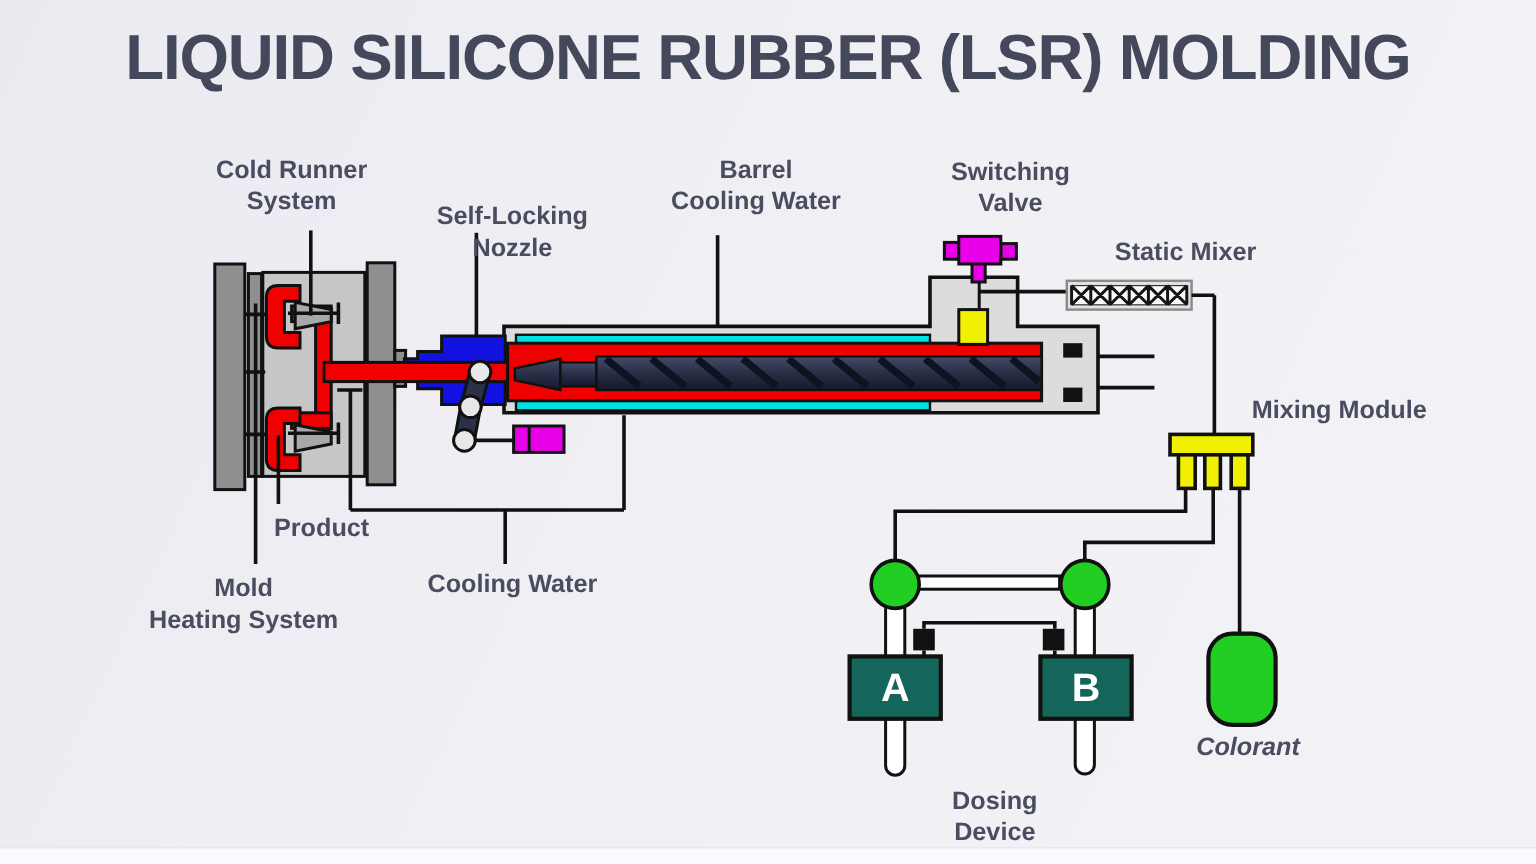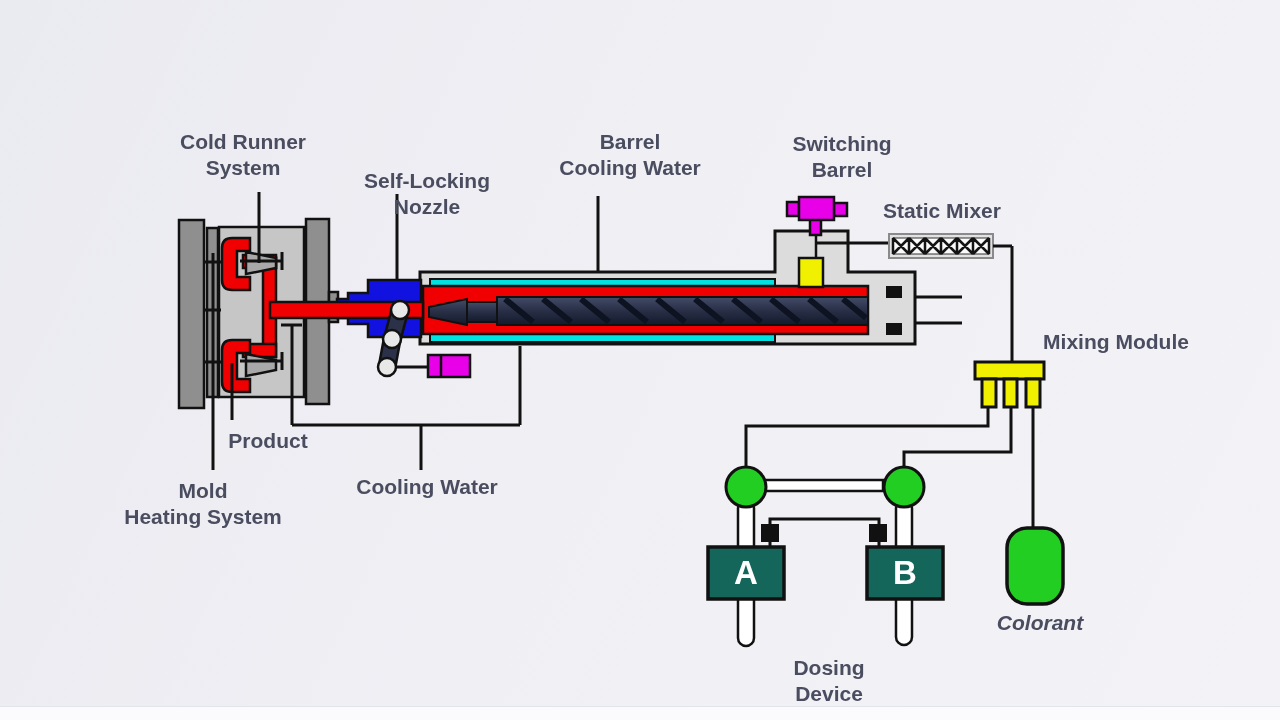--- a/index.html
+++ b/index.html
@@ -43,20 +43,21 @@
   .bottom-strip{
     position:absolute;left:0;bottom:0;width:100%;height:13px;
     background:#fbfbfe;border-top:1px solid #e3e3ea;
   }
 </style>
 </head>
 <body>
 
 <div class="stage">
 
+  <div class="title">LIQUID SILICONE RUBBER (LSR) MOLDING</div>
 
   <svg width="1280" height="720" viewBox="0 0 1280 720">
 
     <g>
       <rect x="179" y="220" width="25" height="188" class="dgray outline"></rect>
       <rect x="207" y="228" width="11" height="169" class="dgray outline"></rect>
       <rect x="219" y="227" width="85" height="170" class="lgray outline"></rect>
       <rect x="306" y="219" width="23" height="185" class="dgray outline"></rect>
       <rect x="329" y="292" width="9" height="30" class="dgray outline"></rect>
 
@@ -173,22 +174,22 @@
     </g>
   </svg>
 
   <div class="lbl" style="left:243px;top:129px;">Cold Runner
 System</div>
   <div class="lbl" style="left:427px;top:131px;margin-top:37px;">Self-Locking
 Nozzle</div>
   <div class="lbl" style="left:630px;top:129px;">Barrel
 Cooling Water</div>
   <div class="lbl" style="left:842px;top:131px;">Switching
-Barrel</div>
-  <div class="lbl" style="left:942px;top:198px;">Static Mixer</div>
+Valve</div>
+  <div class="lbl" style="left:988px;top:198px;">Static Mixer</div>
   <div class="lbl" style="left:1116px;top:329px;">Mixing Module</div>
   <div class="lbl" style="left:268px;top:428px;">Product</div>
   <div class="lbl" style="left:203px;top:478px;">Mold
 Heating System</div>
   <div class="lbl" style="left:427px;top:474px;">Cooling Water</div>
   <div class="lbl" style="left:829px;top:608px;margin-top:47px;">Dosing
 Device</div>
   <div class="lbl" style="left:1040px;top:610px;font-style:italic;">Colorant</div>
 
   <div class="tank-lbl" style="left:746px;top:554px;">A</div>

